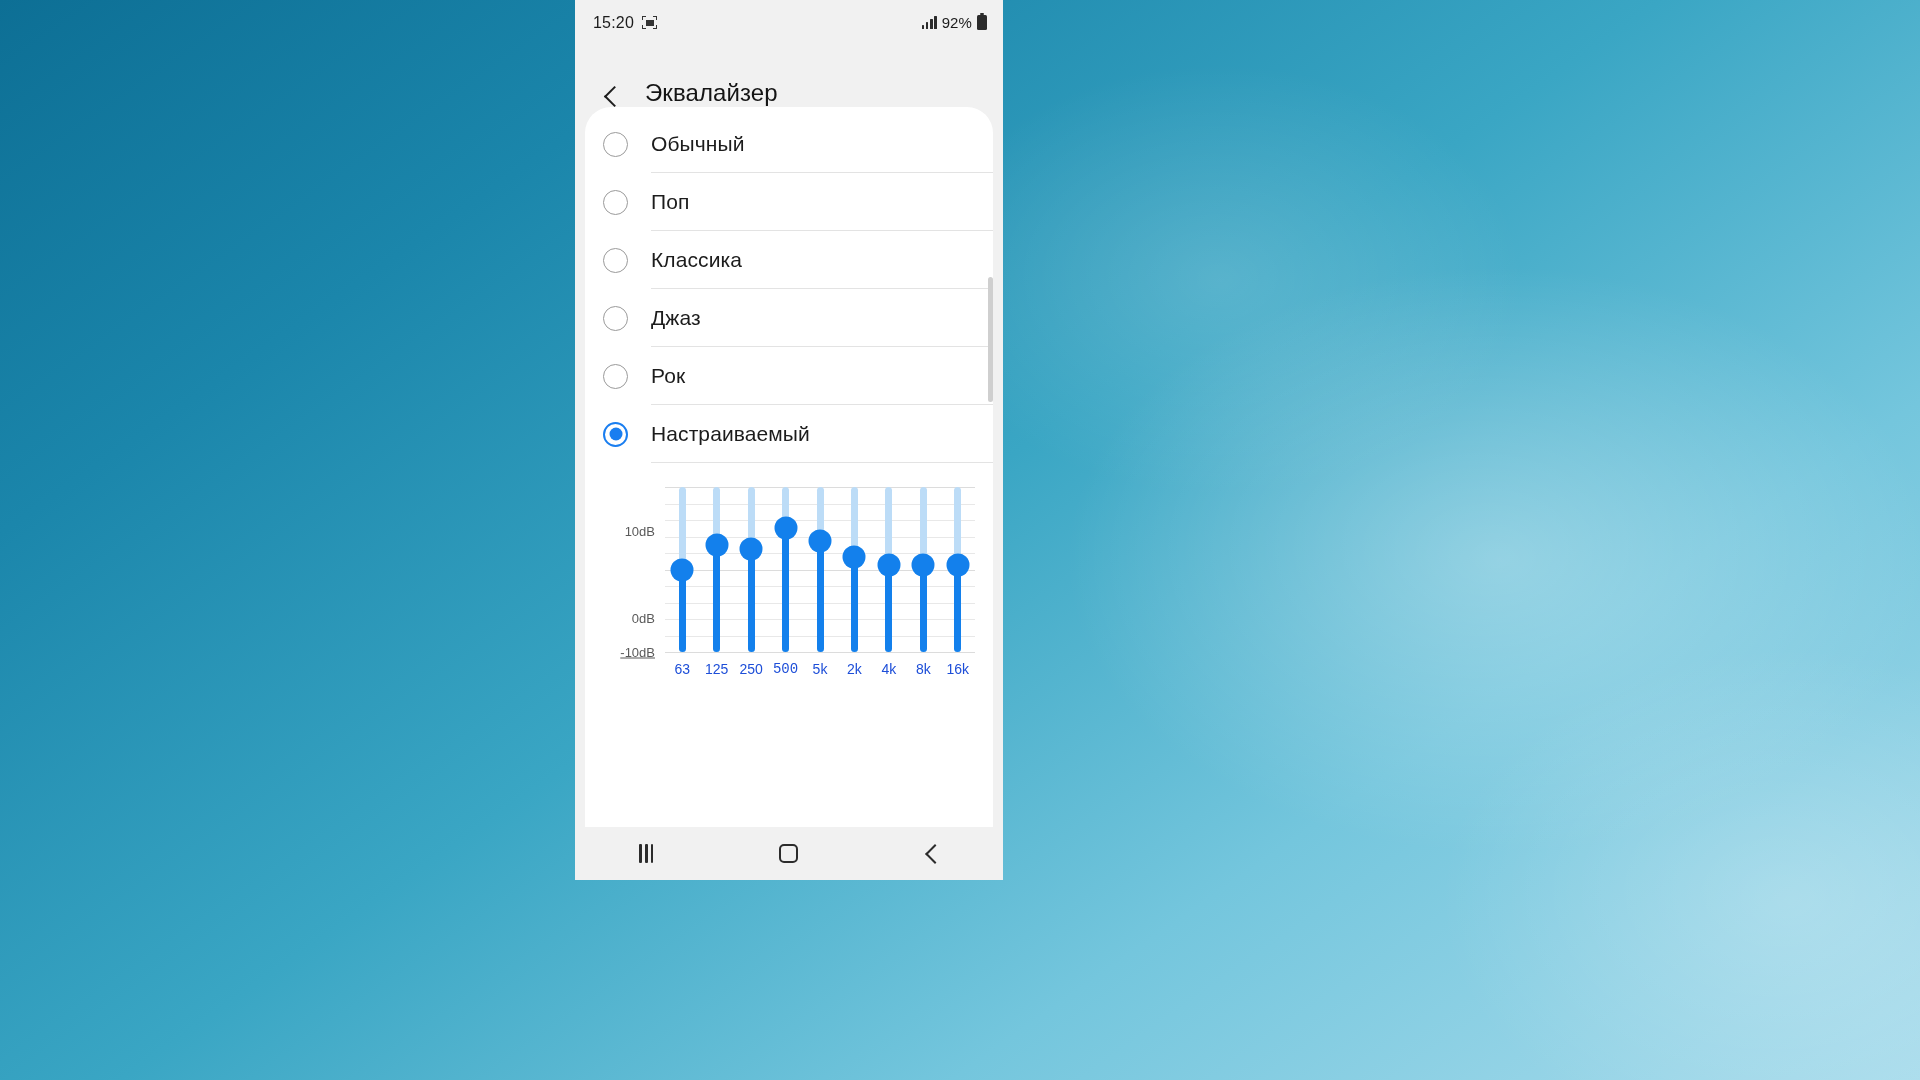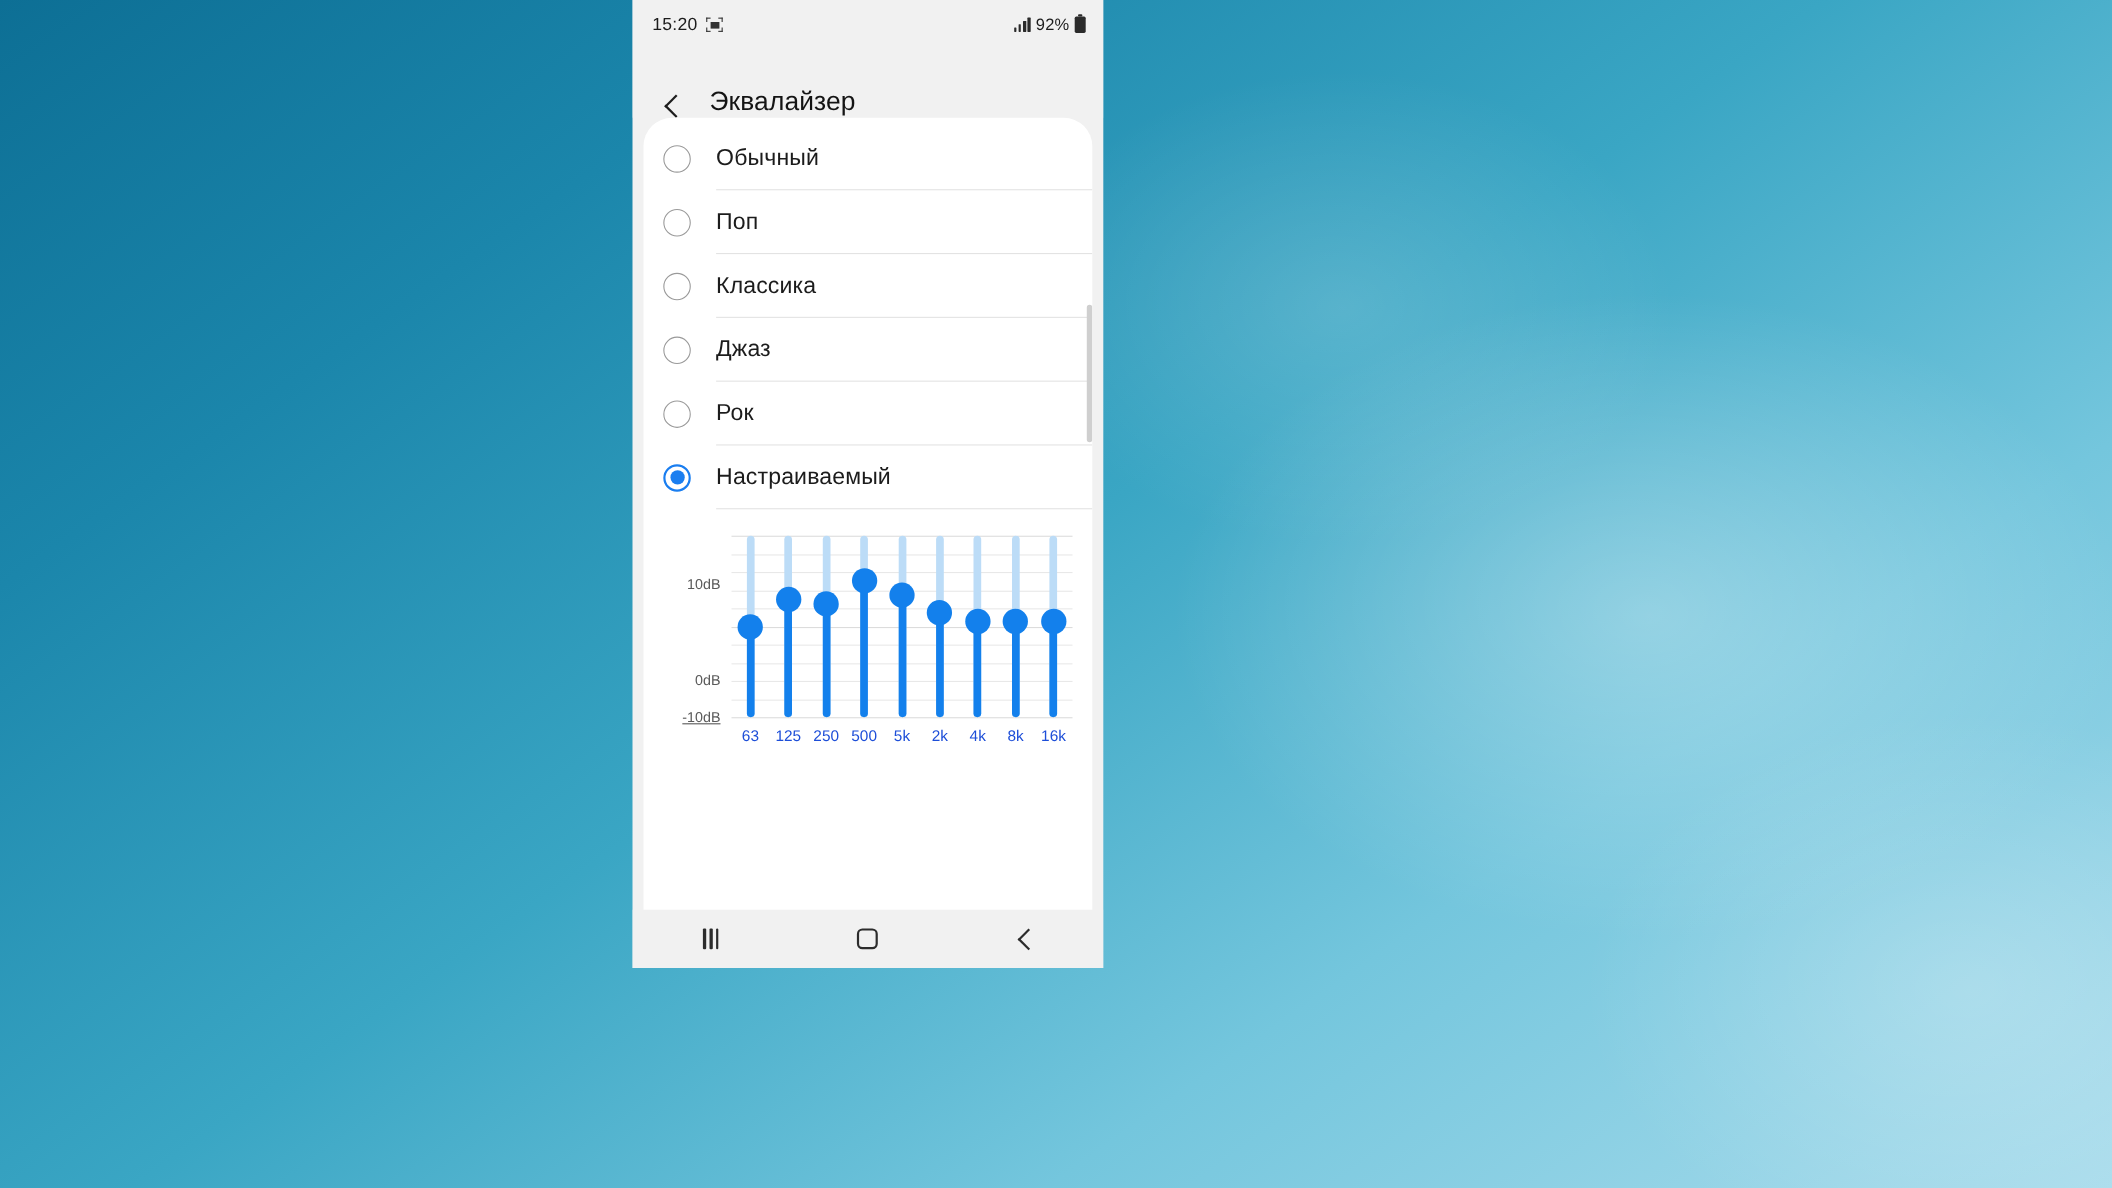--- a/index.html
+++ b/index.html
@@ -406,21 +406,21 @@
           <div class="eq-band" style="left: 289.278px;">
             <div class="track-bg"></div>
             <div class="track-fill" style="top: 78.375px; height: 86.625px;"></div>
             <div class="thumb" style="top: 78.375px;"></div>
           </div>
         </div>
       <div id="freq-labels">
           <div class="freq-label" style="left: 17.2222px;">63</div>
           <div class="freq-label" style="left: 51.6667px;">125</div>
           <div class="freq-label" style="left: 86.1111px;">250</div>
-          <div class="freq-label" style="left: 120.556px;">500</div>
+          <div class="freq-label" style="left: 120.556px; font-family: Liberation Mono, monospace;">500</div>
           <div class="freq-label" style="left: 155px;">5k</div>
           <div class="freq-label" style="left: 189.444px;">2k</div>
           <div class="freq-label" style="left: 223.889px;">4k</div>
           <div class="freq-label" style="left: 258.333px;">8k</div>
           <div class="freq-label" style="left: 292.778px;">16k</div>
         </div>
     </div>
 
     <div id="scroll-indicator"></div>
 

